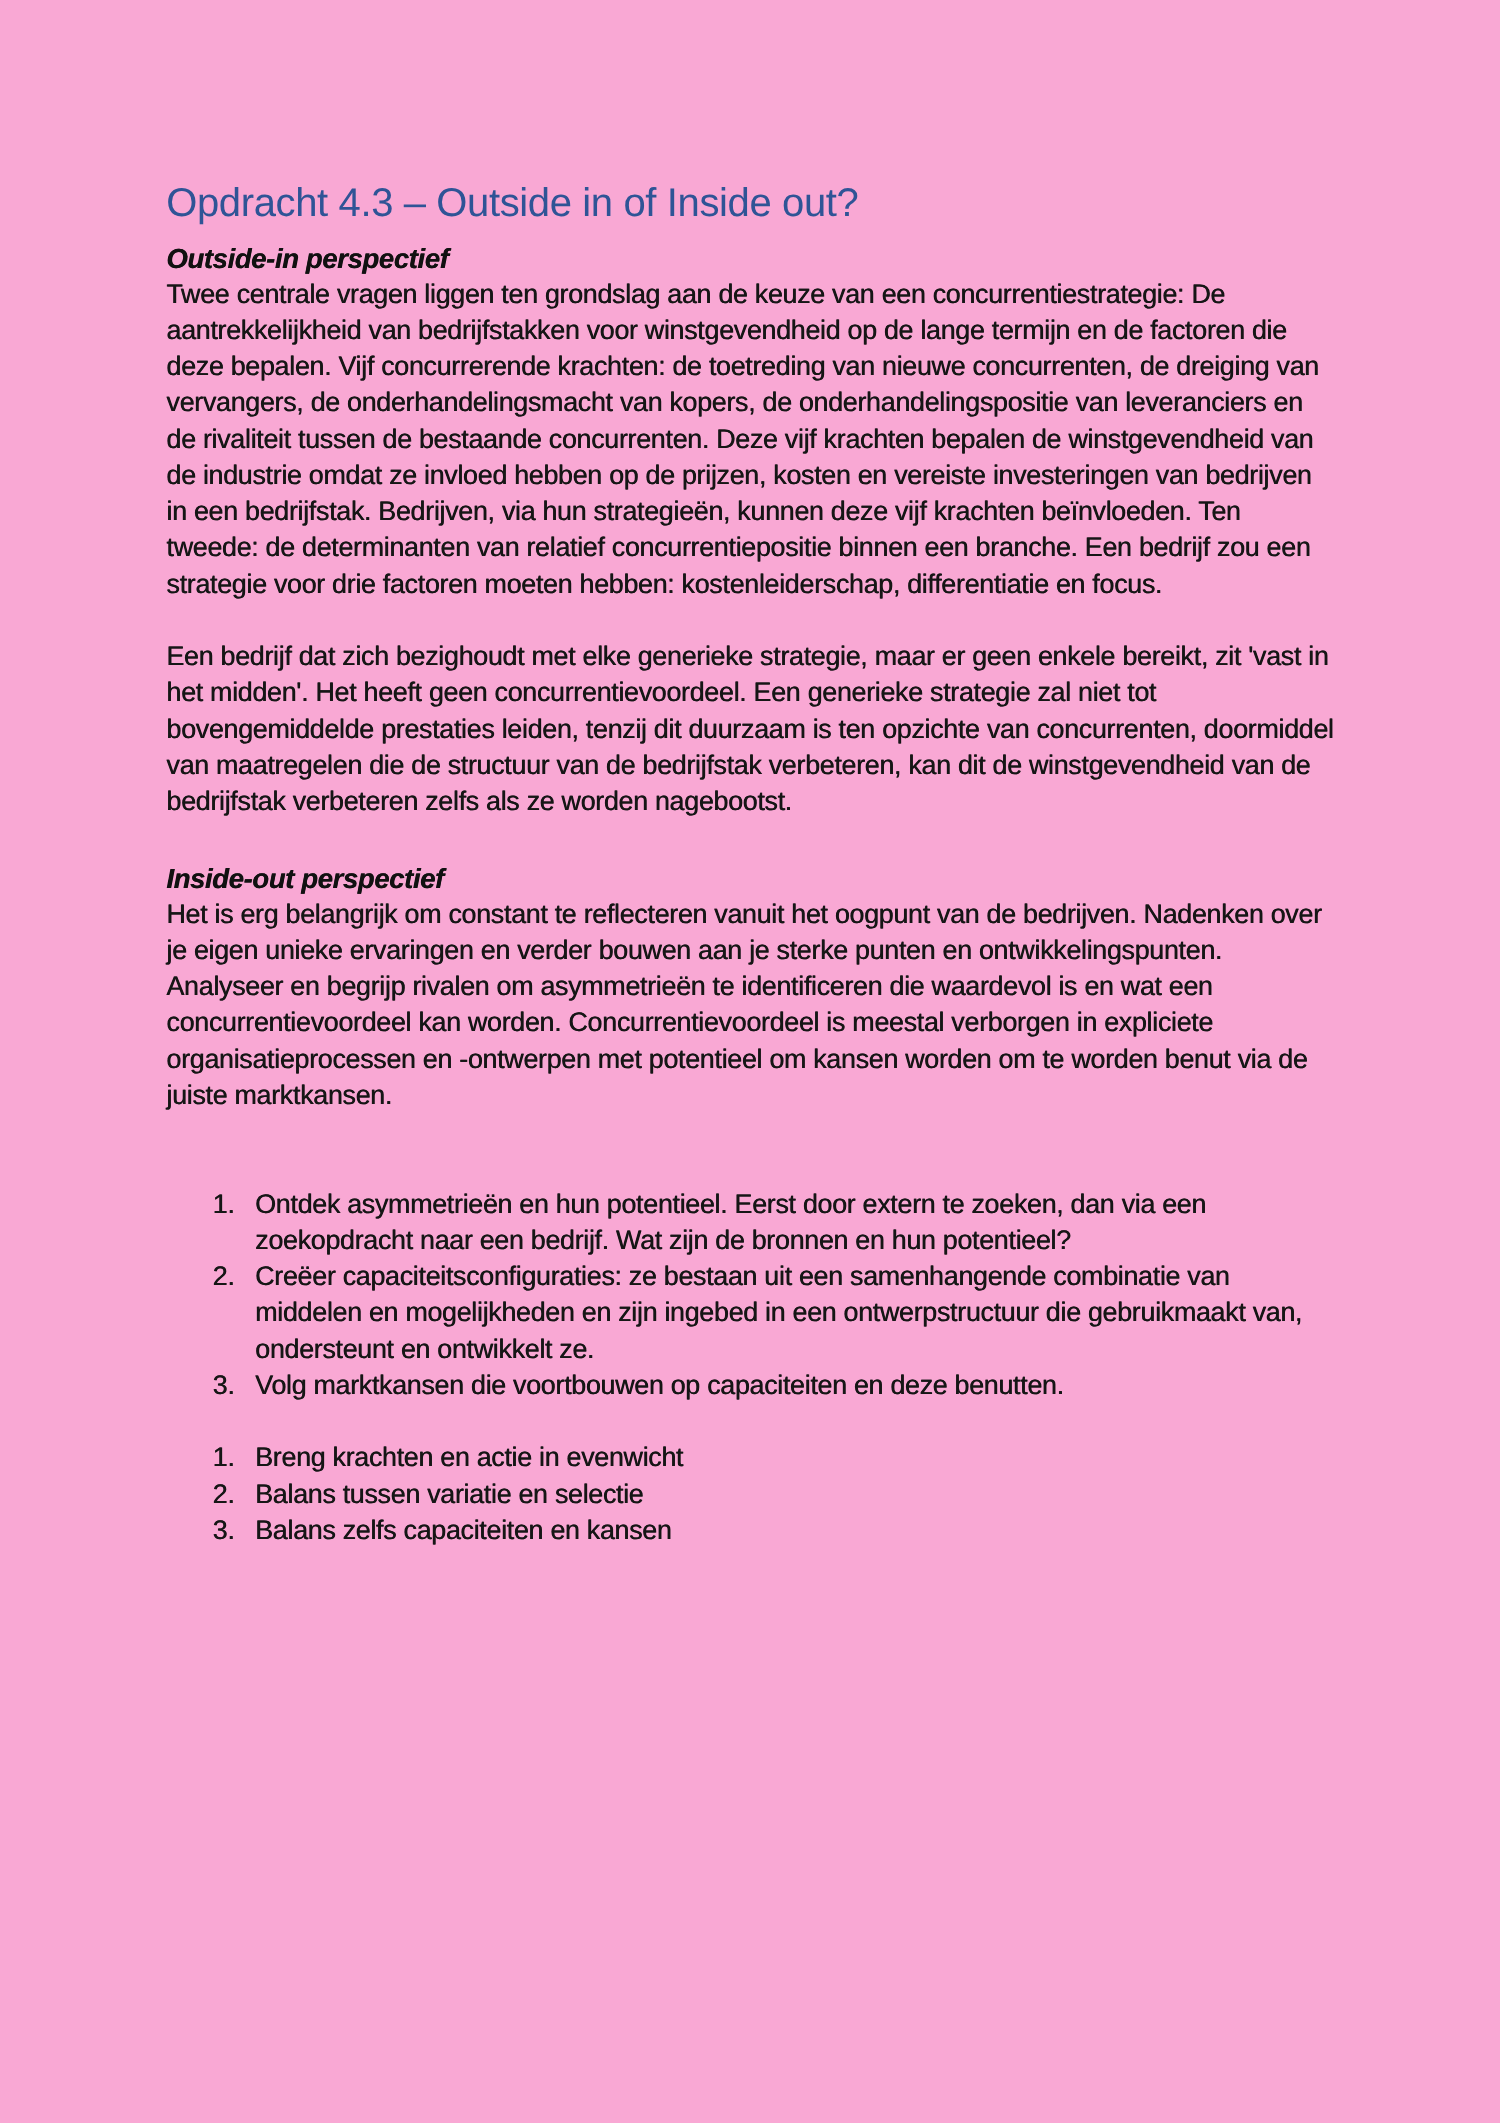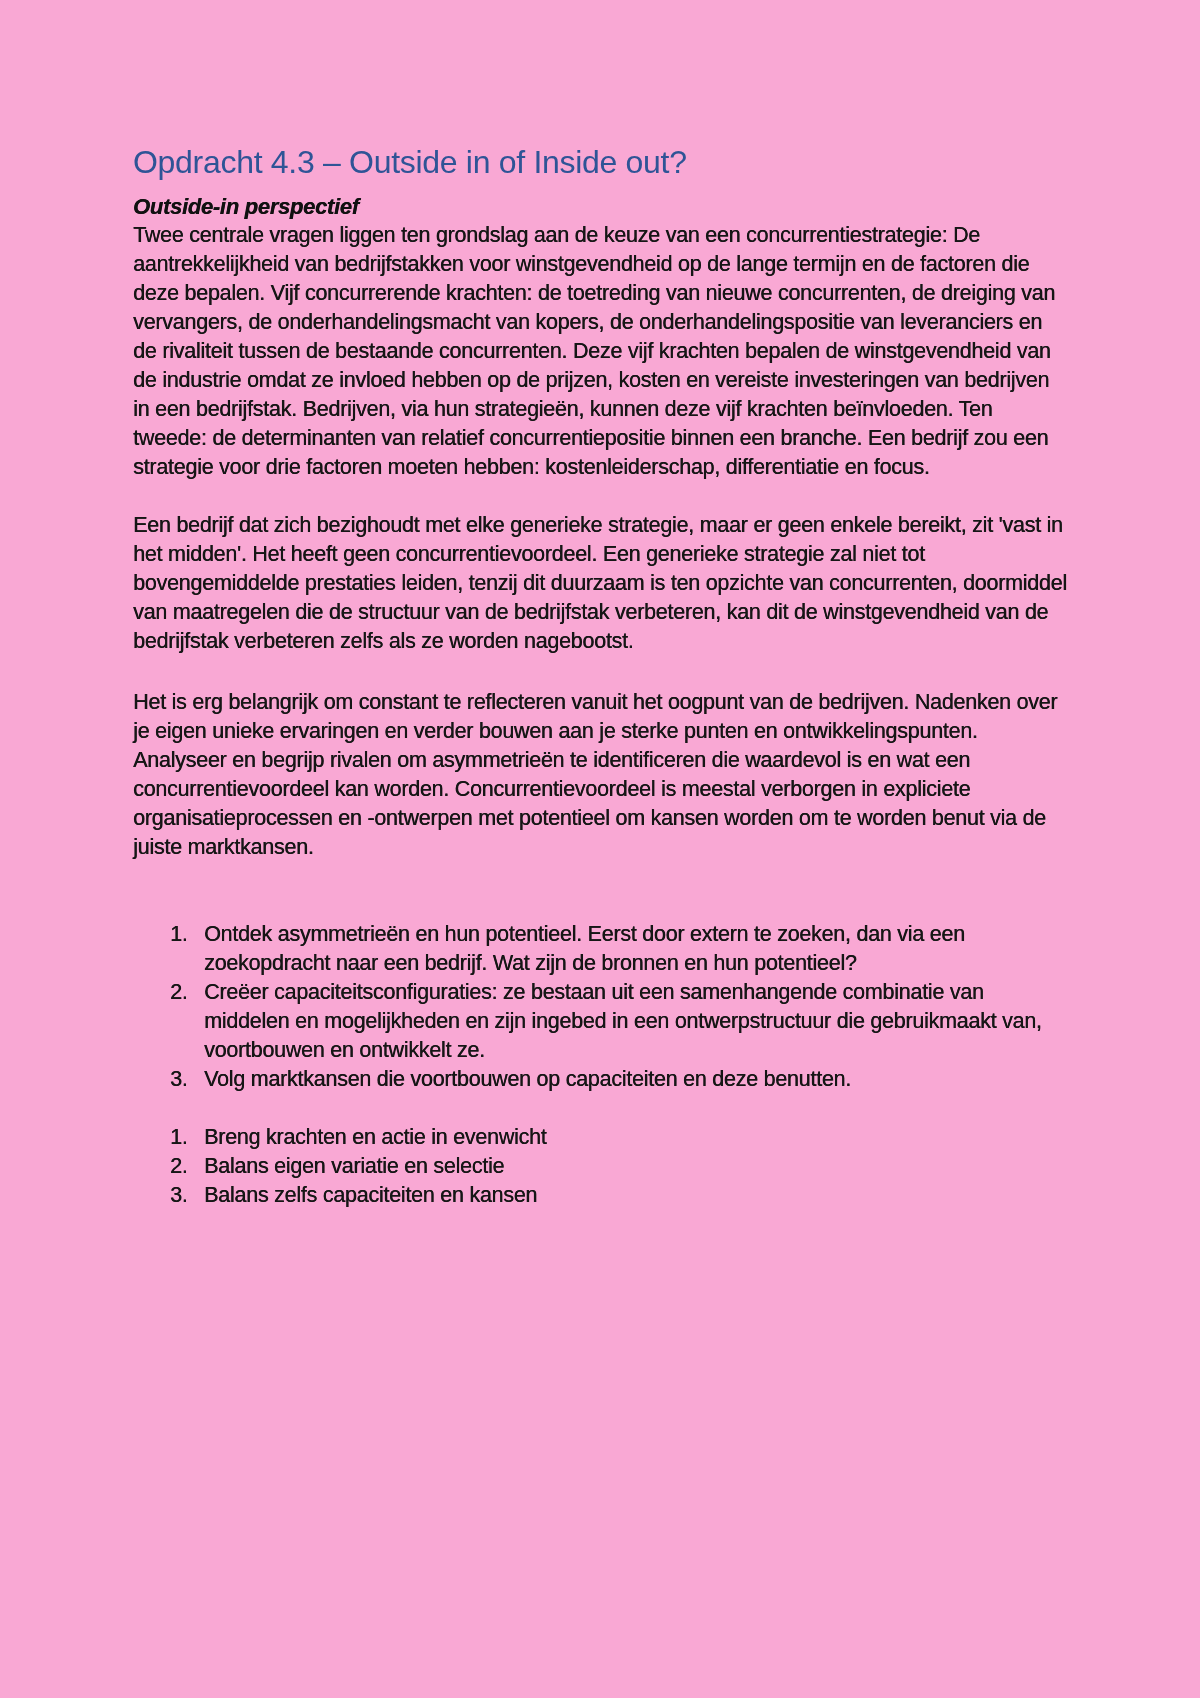--- a/index.html
+++ b/index.html
@@ -90,54 +90,55 @@
     <h2 class="section-heading">Outside-in perspectief</h2>
 
     <p class="para">Twee centrale vragen liggen ten grondslag aan de keuze van een concurrentiestrategie: De aantrekkelijkheid van bedrijfstakken voor winstgevendheid op de lange termijn en de factoren die deze bepalen. Vijf concurrerende krachten: de toetreding van nieuwe concurrenten, de dreiging van vervangers, de onderhandelingsmacht van kopers, de onderhandelingspositie van leveranciers en de rivaliteit tussen de bestaande concurrenten. Deze vijf krachten bepalen de winstgevendheid van de industrie omdat ze invloed hebben op de prijzen, kosten en vereiste investeringen van bedrijven in een bedrijfstak. Bedrijven, via hun strategieën, kunnen deze vijf krachten beïnvloeden. Ten tweede: de determinanten van relatief concurrentiepositie binnen een branche. Een bedrijf zou een strategie voor drie factoren moeten hebben: kostenleiderschap, differentiatie en focus.</p>
 
     <div class="gap"></div>
 
     <p class="para">Een bedrijf dat zich bezighoudt met elke generieke strategie, maar er geen enkele bereikt, zit 'vast in het midden'. Het heeft geen concurrentievoordeel. Een generieke strategie zal niet tot bovengemiddelde prestaties leiden, tenzij dit duurzaam is ten opzichte van concurrenten, doormiddel van maatregelen die de structuur van de bedrijfstak verbeteren, kan dit de winstgevendheid van de bedrijfstak verbeteren zelfs als ze worden nagebootst.</p>
 
     <div class="gap-before-heading"></div>
 
+    <h2 class="section-heading">Inside-out perspectief</h2>
 
     <p class="para">Het is erg belangrijk om constant te reflecteren vanuit het oogpunt van de bedrijven. Nadenken over je eigen unieke ervaringen en verder bouwen aan je sterke punten en ontwikkelingspunten. Analyseer en begrijp rivalen om asymmetrieën te identificeren die waardevol is en wat een concurrentievoordeel kan worden. Concurrentievoordeel is meestal verborgen in expliciete organisatieprocessen en -ontwerpen met potentieel om kansen worden om te worden benut via de juiste marktkansen.</p>
 
     <div class="gap"></div>
 
 
     <div class="gap"></div>
 
     <div class="olist">
       <div class="li">
         <span class="num">1.</span>
         <span class="litext">Ontdek asymmetrieën en hun potentieel. Eerst door extern te zoeken, dan via een zoekopdracht naar een bedrijf. Wat zijn de bronnen en hun potentieel?</span>
       </div>
       <div class="li">
         <span class="num">2.</span>
-        <span class="litext">Creëer capaciteitsconfiguraties: ze bestaan uit een samenhangende combinatie van middelen en mogelijkheden en zijn ingebed in een ontwerpstructuur die gebruikmaakt van, voortbouwen en ontwikkelt ze.</span>
+        <span class="litext">Creëer capaciteitsconfiguraties: ze bestaan uit een samenhangende combinatie van middelen en mogelijkheden en zijn ingebed in een ontwerpstructuur die gebruikmaakt van, ondersteunt en ontwikkelt ze.</span>
       </div>
       <div class="li">
         <span class="num">3.</span>
         <span class="litext">Volg marktkansen die voortbouwen op capaciteiten en deze benutten.</span>
       </div>
     </div>
 
     <div class="gap"></div>
 
 
     <div class="olist">
       <div class="li">
         <span class="num">1.</span>
         <span class="litext">Breng krachten en actie in evenwicht</span>
       </div>
       <div class="li">
         <span class="num">2.</span>
-        <span class="litext">Balans eigen variatie en selectie</span>
+        <span class="litext">Balans tussen variatie en selectie</span>
       </div>
       <div class="li">
         <span class="num">3.</span>
         <span class="litext">Balans zelfs capaciteiten en kansen</span>
       </div>
     </div>
 
   </div>
 </div>
 

